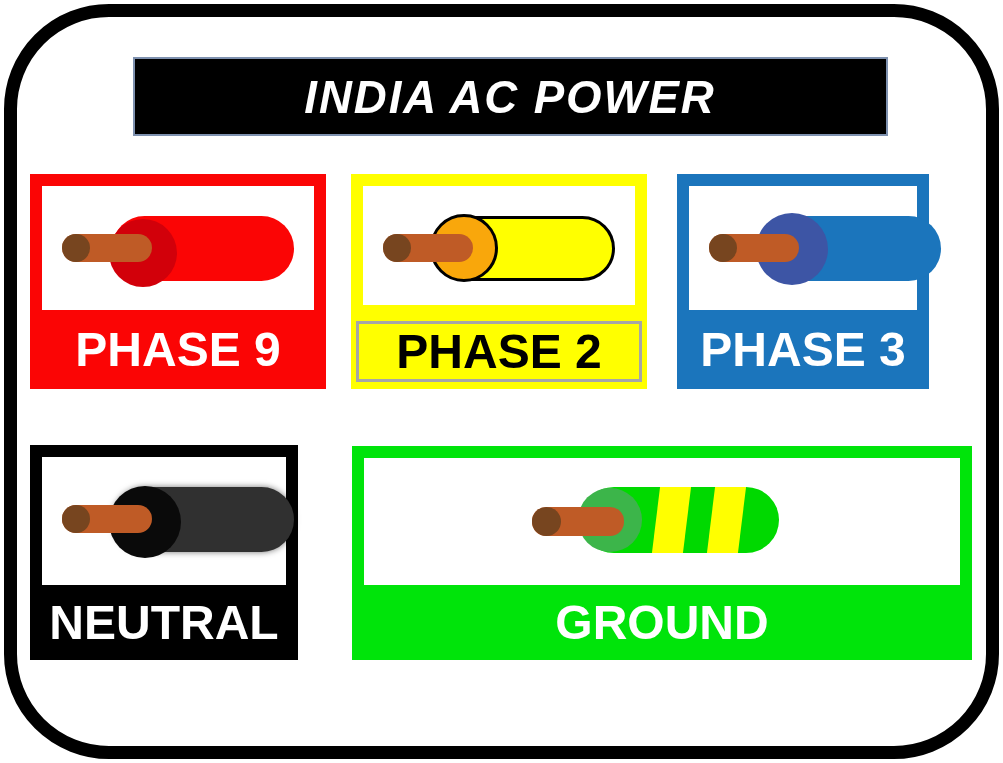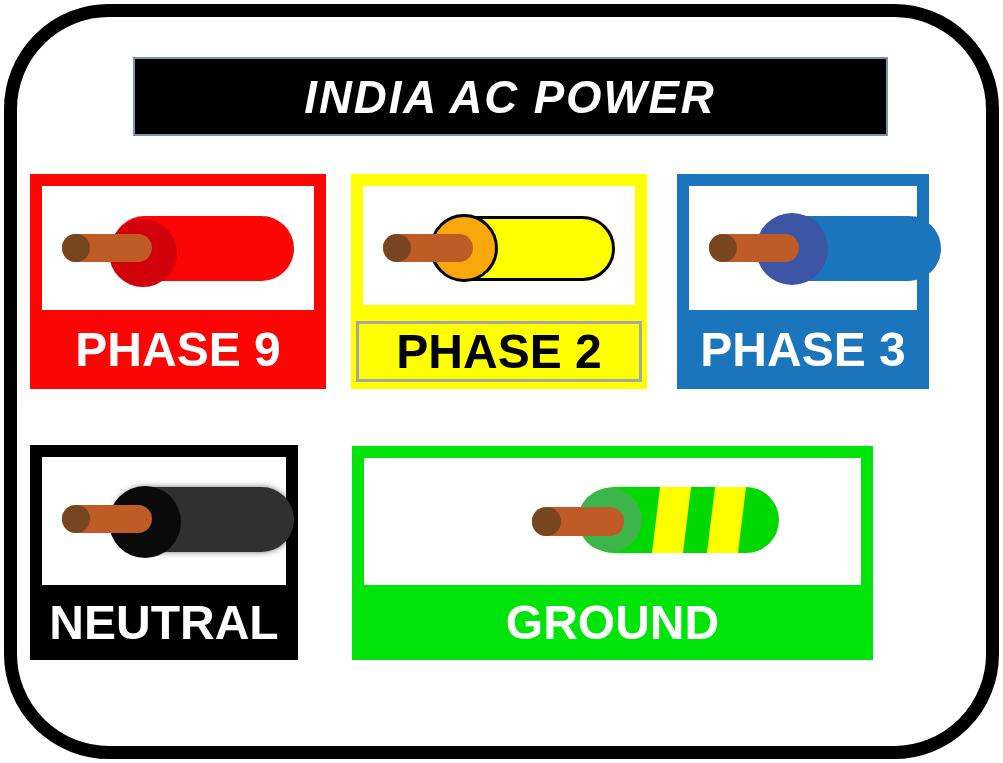--- a/index.html
+++ b/index.html
@@ -32,21 +32,21 @@
   #card-phase1{left:30px;top:174px;width:296px;height:215px;background:var(--phase1,#f00);}
   #card-phase1 .band span{color:#ffffff;}
   #card-phase2{left:351px;top:174px;width:296px;height:215px;background:var(--phase2,#ff0);}
   #card-phase2 .band{border:3px solid var(--phase2-label-border,#a6a6a6);margin:16px 5px 7px;}
   #card-phase2 .band span{color:#000000;}
   #card-phase3{left:677px;top:174px;width:252px;height:215px;background:var(--phase3,#1B75BC);}
   #card-phase3 .band span{color:#ffffff;}
   #card-neutral{left:30px;top:445px;width:268px;height:215px;background:var(--neutral,#000);}
   #card-neutral .art{height:128px;}
   #card-neutral .band span{color:#ffffff;}
-  #card-ground{left:352px;top:446px;width:521px;height:214px;background:var(--ground,#00E40A);}
+  #card-ground{left:352px;top:446px;width:620px;height:214px;background:var(--ground,#00E40A);}
   #card-ground .art{height:127px;}
   #card-ground .band span{color:#ffffff;}
 
   
   .wire{position:absolute;inset:0;}
   .w-body{position:absolute;left:70px;top:30px;width:182px;height:65px;border-radius:33px;z-index:1;}
   .w-endcap{position:absolute;left:67px;top:28px;width:68px;height:68px;border-radius:50%;z-index:2;}
   .w-conductor{position:absolute;left:20px;top:48px;width:90px;height:28px;border-radius:14px;background:var(--copper,#BF5B26);z-index:3;}
   .w-tip{position:absolute;left:20px;top:48px;width:28px;height:28px;border-radius:50%;background:var(--copper-tip,#77451F);z-index:4;}
 

